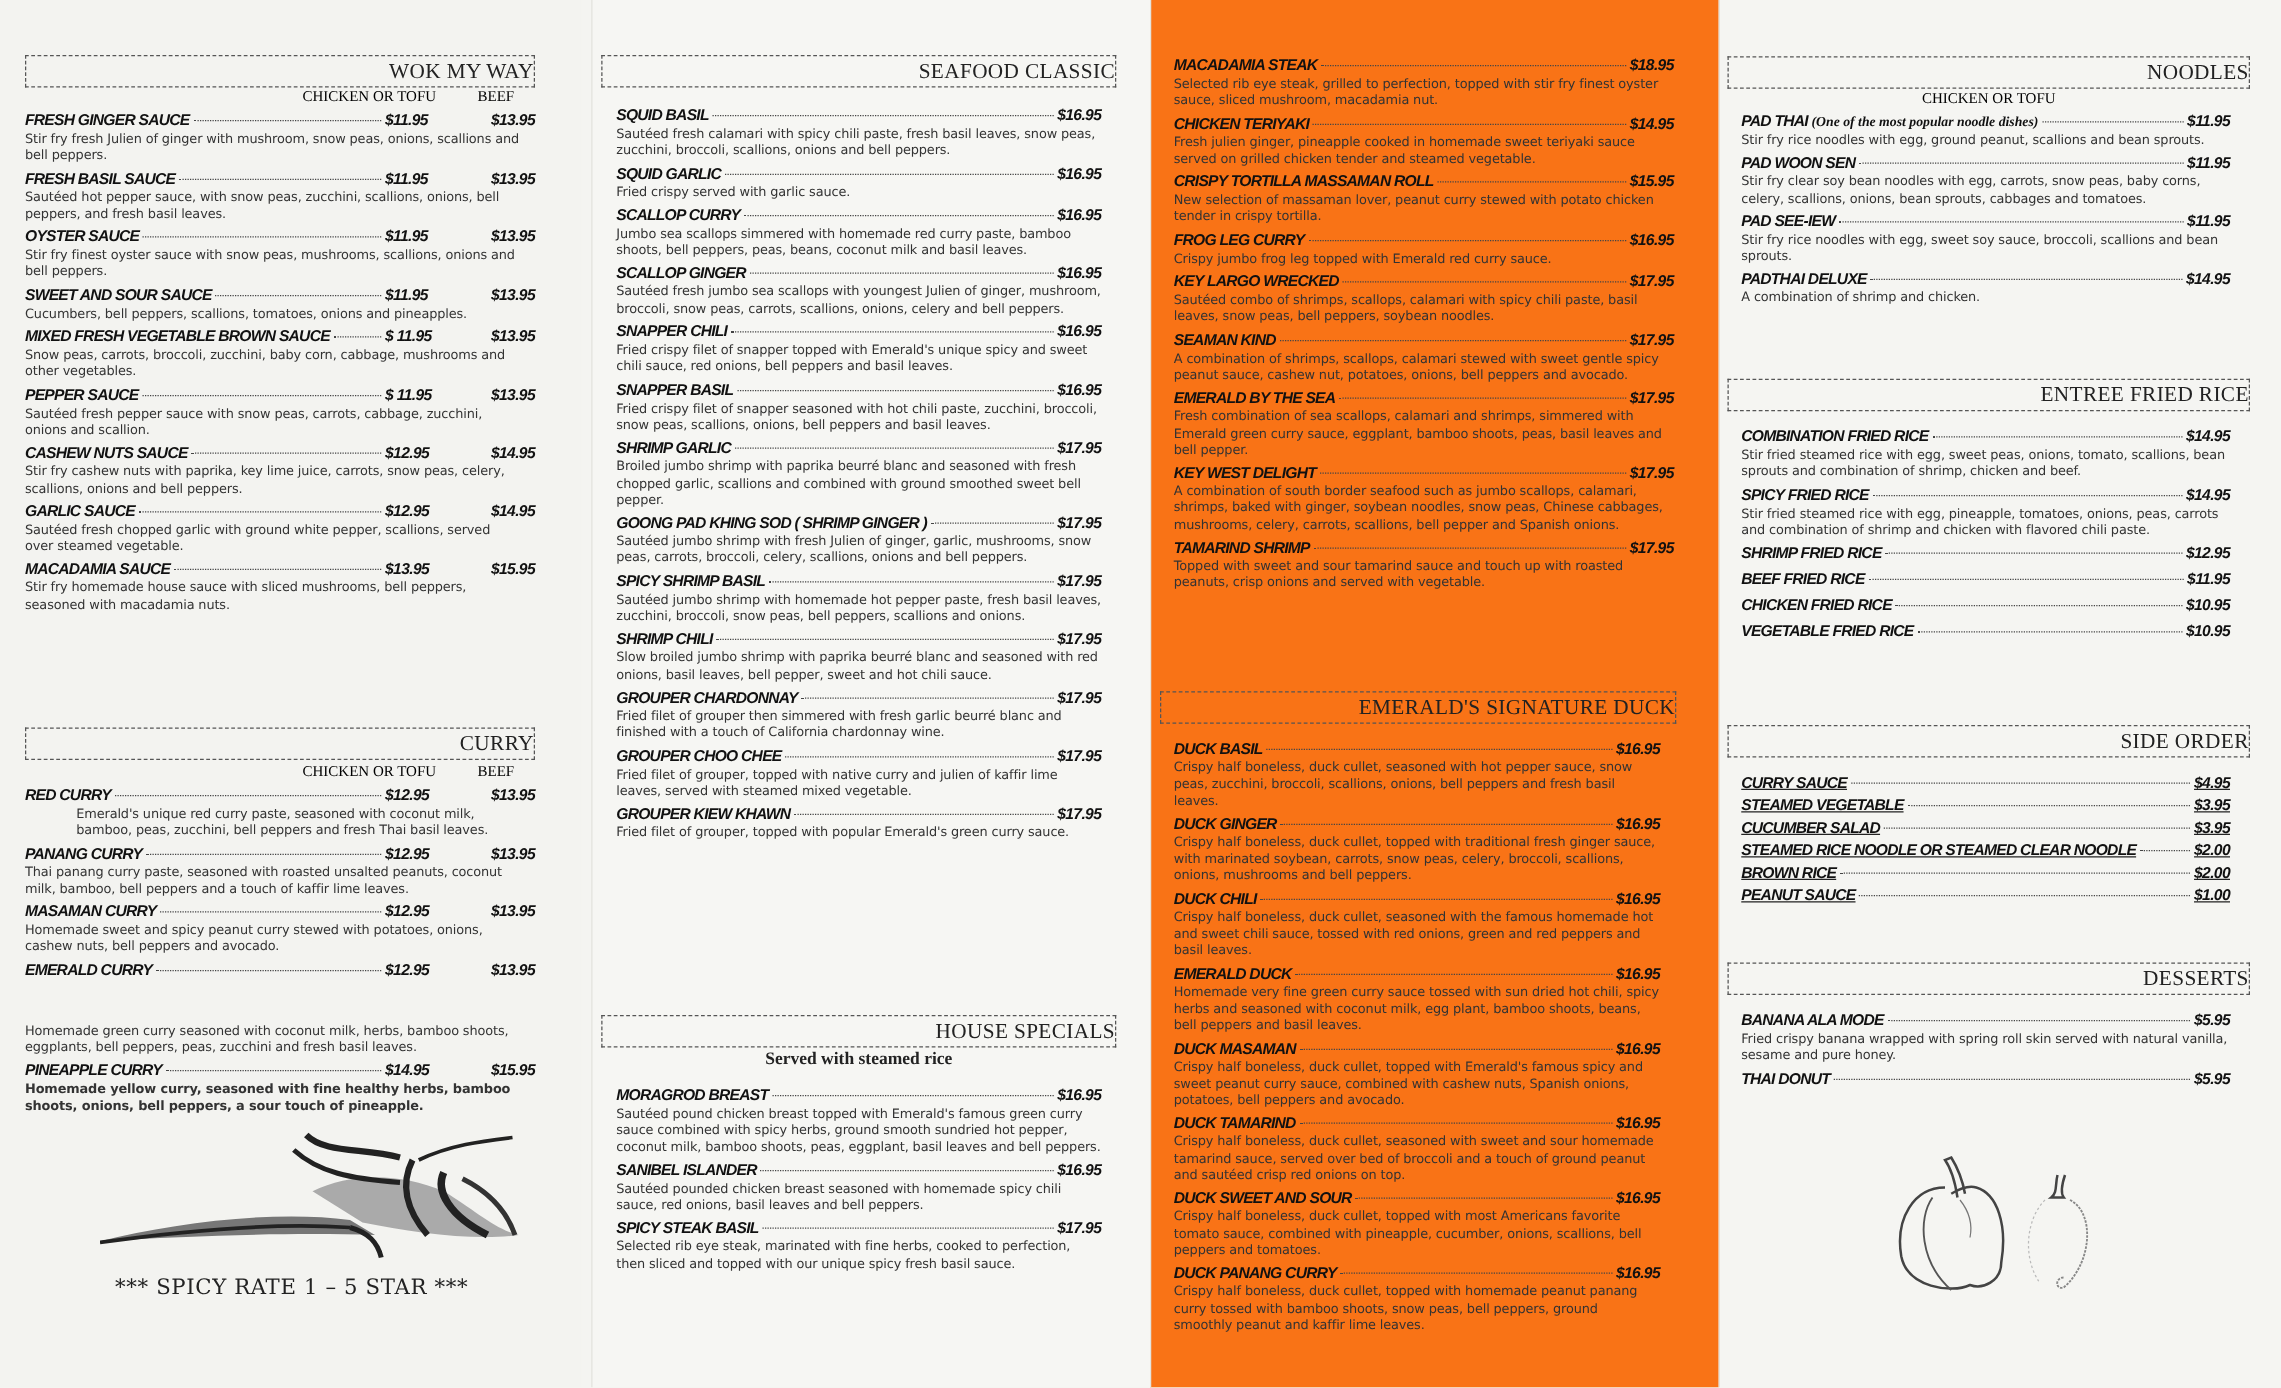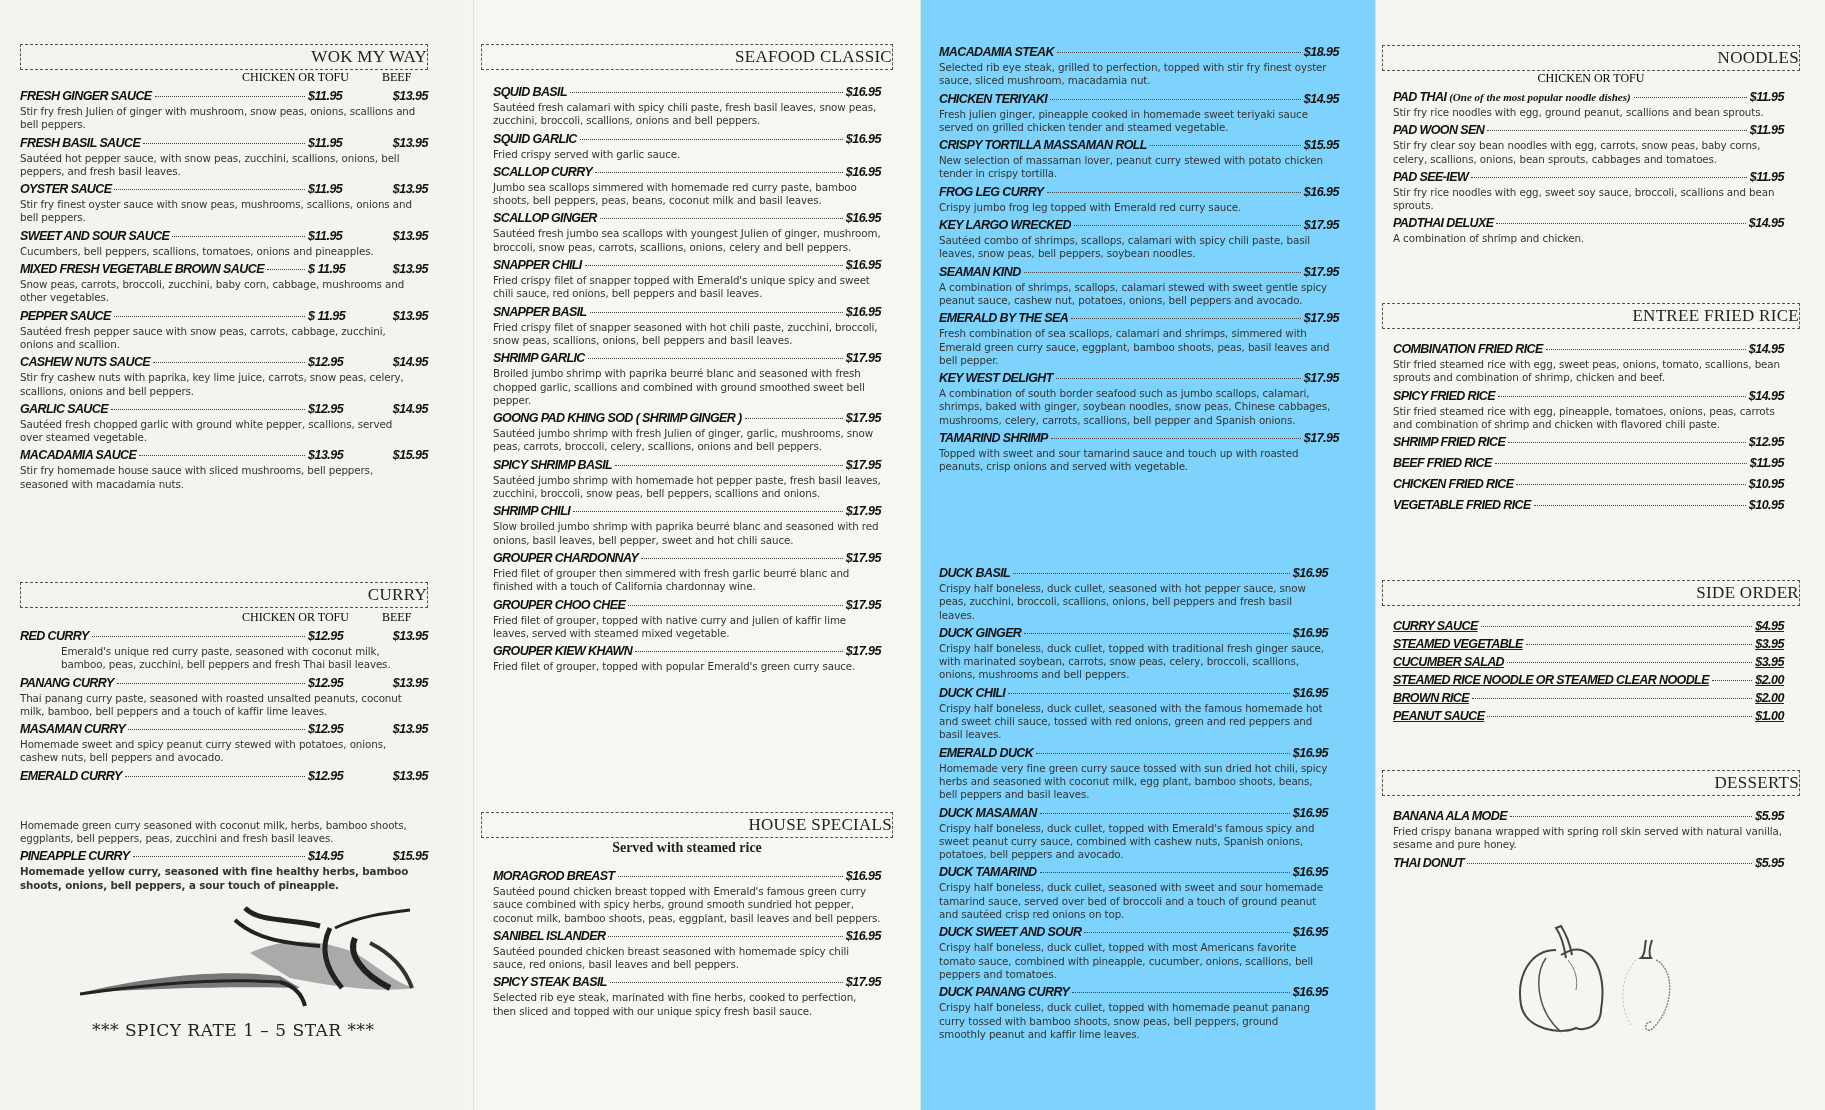--- a/index.html
+++ b/index.html
@@ -8,21 +8,21 @@
     background: #f4f4f1;
     font-family: "DejaVu Sans", sans-serif;
     color: #222;
     position: relative;
   }
   .panel {
     position: absolute; top: 0; height: 1110px;
   }
   .panel.p1 { left: 0; width: 465px; background: #f3f3f0; }
   .panel.p2 { left: 473px; width: 455px; background: #f6f6f3; border-left: 1px solid #e2e2dd; }
-  .panel.p3 { left: 920px; width: 455px; background: #7dd3fc; border-left: 1px solid #e4e4df; }
+  .panel.p3 { left: 920px; width: 455px; background: #f97316; border-left: 1px solid #e4e4df; }
   .panel.p4 { left: 1375px; width: 450px; background: #f5f5f2; border-left: 1px solid #e2e2dd; }
 
   .section { position: absolute; }
   .sec-head {
     border: 1.5px dashed #555;
     text-align: right;
     font-family: Liberation Serif, serif;
     font-size: 17px;
     letter-spacing: 0.3px;
     height: 26px; line-height: 24px;
@@ -481,20 +481,21 @@
             <span class="item-name"><span>TAMARIND SHRIMP</span></span>
             <span class="dots"></span>
             <span class="price">$17.95</span>
           </div>
           <div class="desc">Topped with sweet and sour tamarind sauce and touch up with roasted peanuts, crisp onions and served with vegetable.</div>
         </div>
       </div>
   </div>
 
   <div class="section" style="left:7px; top:553px; width:413px;">
+    <div class="sec-head">EMERALD'S SIGNATURE DUCK</div>
     <div style="height:12px;"></div>
     <div id="duck-items" style="padding-left:11px; padding-right:13px;">
         <div class="item">
           <div class="item-row">
             <span class="item-name"><span>DUCK BASIL</span></span>
             <span class="dots"></span>
             <span class="price">$16.95</span>
           </div>
           <div class="desc">Crispy half boneless, duck cullet, seasoned with hot pepper sauce, snow peas, zucchini, broccoli, scallions, onions, bell peppers and fresh basil leaves.</div>
         </div>

